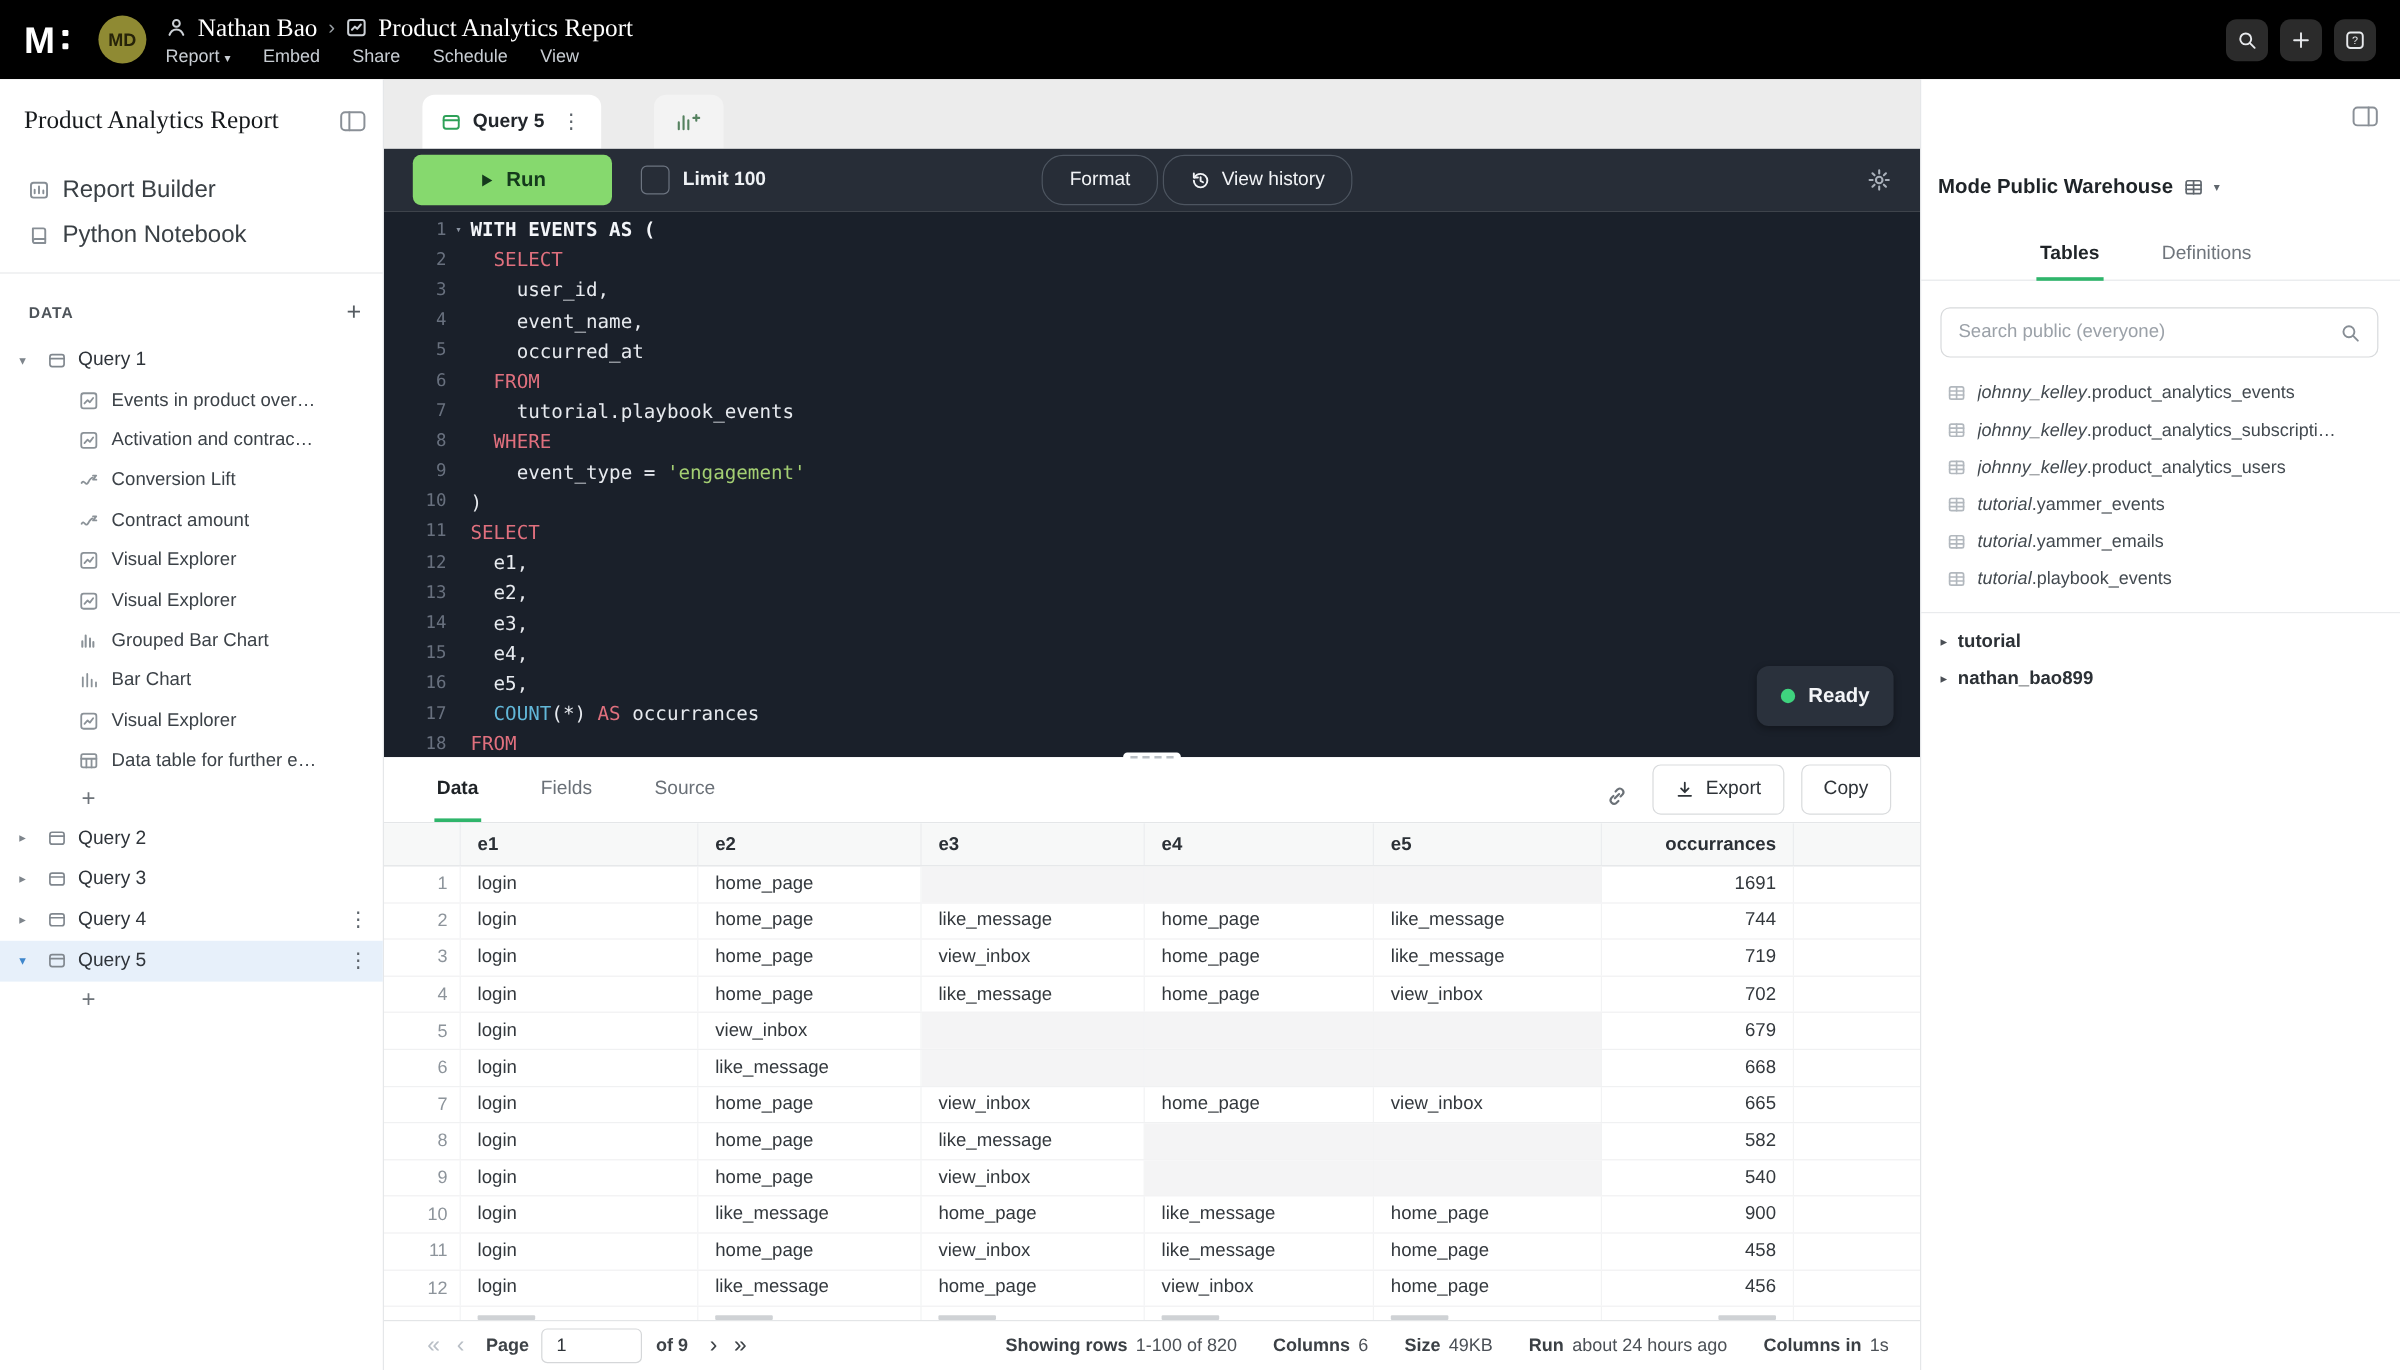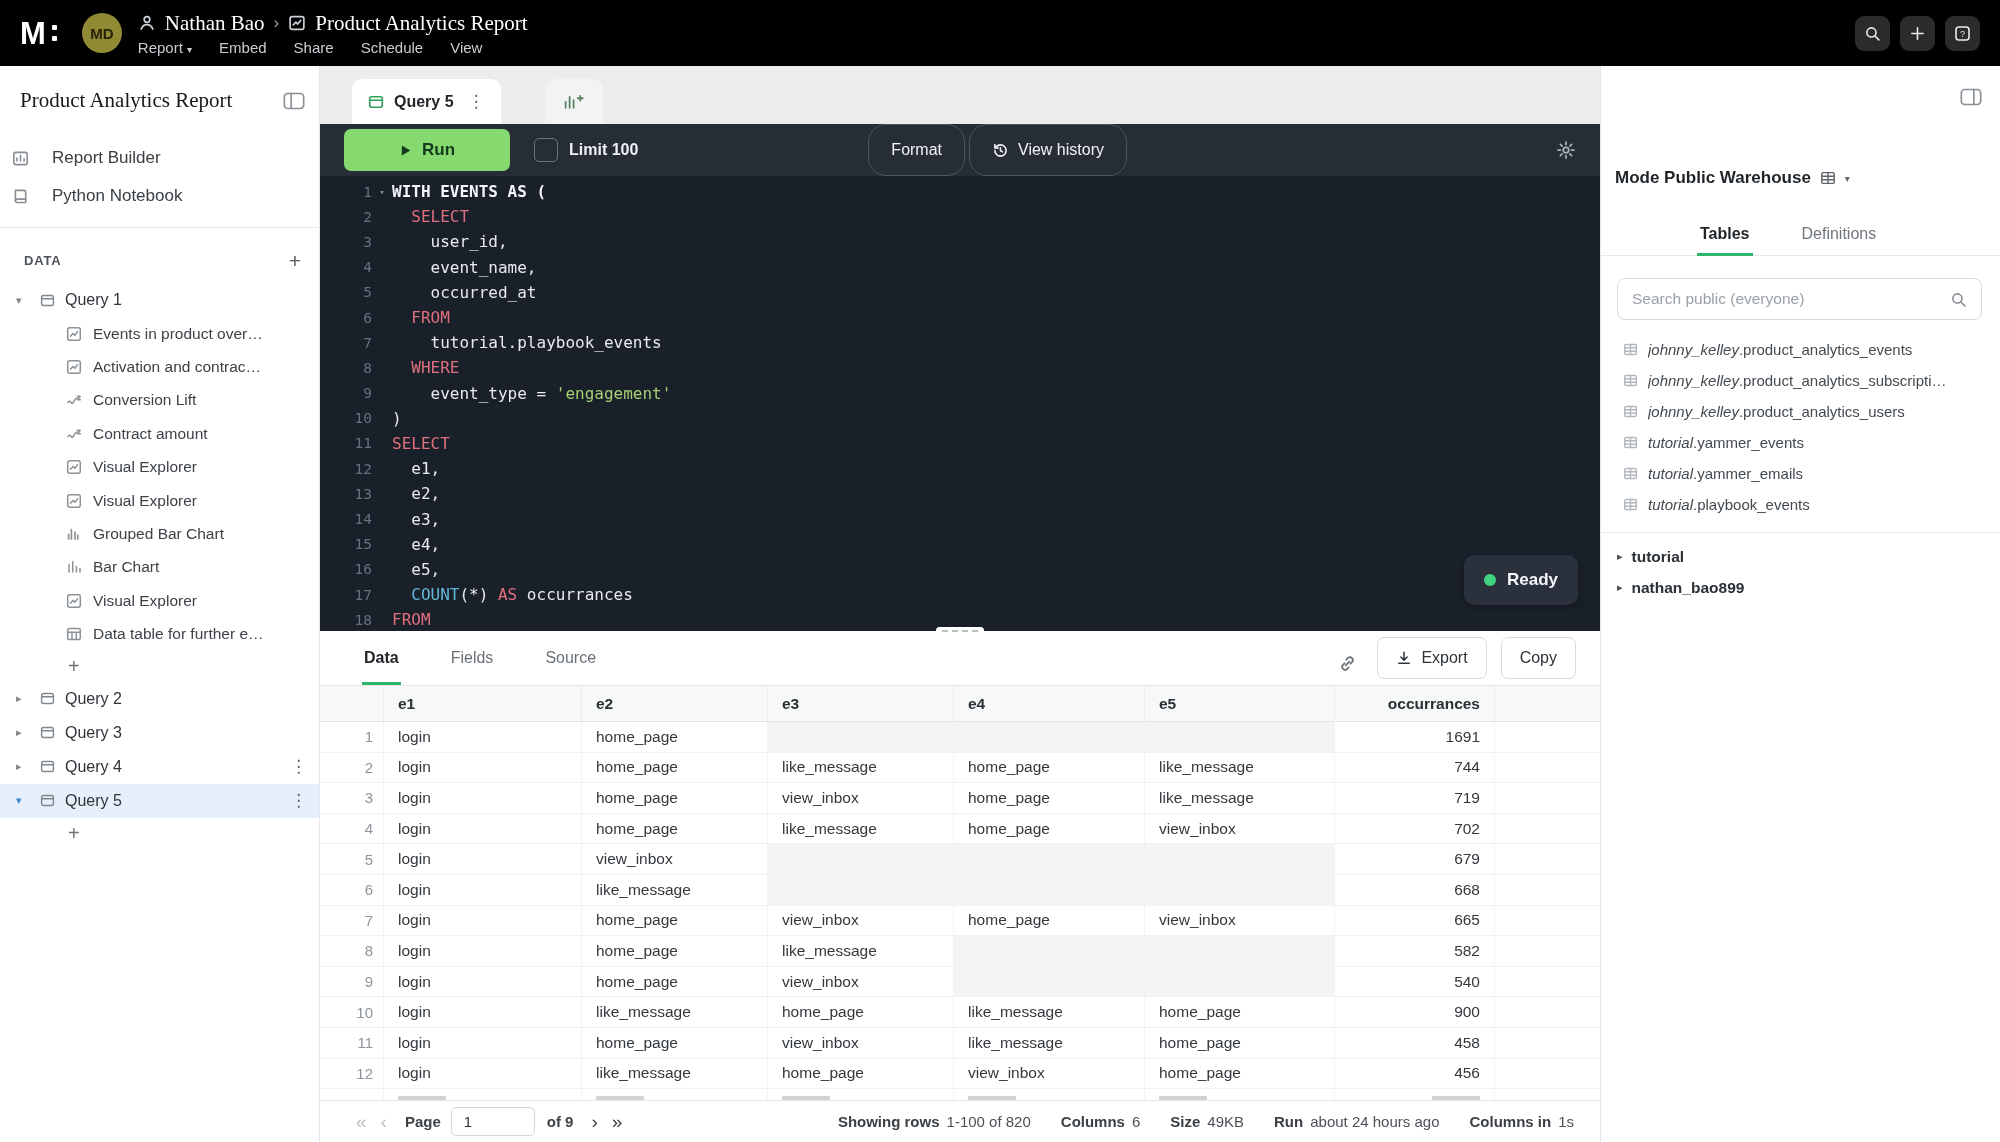--- a/index.html
+++ b/index.html
@@ -28,21 +28,21 @@
 
   
   .body{display:flex;height:1076px}
 
   
   .sidebar{width:320px;border-right:1px solid #e5e7e9;background:#fff;flex:none}
   .sb-title-row{display:flex;align-items:center;justify-content:space-between;padding:22px 14px 0 20px}
   .sb-title{font-family:"Liberation Serif","DejaVu Serif",serif;font-size:21px;color:#16191c}
   .panel-toggle{color:#8a9097;display:flex}
   .sb-nav{margin-top:26px}
-  .snav-item{height:38px;display:flex;align-items:center;gap:23px;padding-left:12px;font-size:17px;color:#3a4045;cursor:pointer}
+  .snav-item{height:38px;display:flex;align-items:center;gap:11px;padding-left:24px;font-size:20px;color:#3a4045;cursor:pointer}
   .snav-item .ticon{color:#878e95}
   .sb-divider{border-top:1px solid #e8eaec;margin-top:12px}
   .sb-data-row{display:flex;align-items:center;justify-content:space-between;padding:22px 18px 0 24px}
   .sb-data-label{font-size:13px;font-weight:700;letter-spacing:.8px;color:#4e545a}
   .sb-add{color:#565c62;font-size:21px;line-height:1}
   .tree{margin-top:12px}
   .qrow{height:34px;display:flex;align-items:center;padding:0 12px 0 16px;font-size:16px;color:#2f343a;cursor:pointer}
   .qrow .chev{width:16px;font-size:11px;color:#7e858c}
   .qrow.selected{background:var(--selected-item-bg,#e7f0fa)}
   .qrow.selected .chev{color:#3f87cc}
@@ -59,21 +59,21 @@
   .tab-active{height:45px;background:#fff;border-radius:10px 10px 0 0;display:flex;align-items:center;gap:10px;padding:0 16px;font-size:16px;font-weight:700;color:#22262b;cursor:pointer}
   .tab-active .ticon{color:#2ea158}
   .tab-active .kebab{margin-left:4px;font-weight:400}
   .tab-add{height:45px;width:58px;background:#f3f3f3;border-radius:10px 10px 0 0;margin-left:44px;display:flex;align-items:center;justify-content:center;color:#55815f;cursor:pointer}
 
   .toolbar{height:52px;background:var(--toolbar-bg,#272d37);display:flex;align-items:center;padding:0 24px;flex:none}
   .btn-run{width:166px;height:42px;border-radius:7px;background:var(--run-button-green,#86d96e);color:var(--run-button-text,#143a1c);font-size:17px;font-weight:700;display:flex;align-items:center;justify-content:center;gap:10px}
   .limit{display:flex;align-items:center;gap:11px;margin-left:24px}
   .checkbox{width:24px;height:24px;border:1.5px solid #6c7480;border-radius:5px;background:transparent;cursor:pointer}
   .limit-label{font-size:16px;font-weight:600;color:#eef1f4}
-  .btn-dark{height:52px;padding:0 22px;border:1px solid #4d5560;border-radius:18px;color:#f1f3f6;font-size:16px;display:flex;align-items:center;gap:9px;background:transparent}
+  .btn-dark{height:42px;padding:0 22px;border:1px solid #4d5560;border-radius:18px;color:#f1f3f6;font-size:16px;display:flex;align-items:center;gap:9px;background:transparent}
   .btn-format{margin-left:230px}
   .btn-history{margin-left:4px}
   .gear{margin-left:auto;color:#a9b0ba;display:flex;cursor:pointer}
 
   .editor{height:455px;flex:none;background:var(--editor-bg,#1a202a);position:relative;padding-top:3px;overflow:hidden;font-family:"DejaVu Sans Mono",monospace}
   .cl{display:flex;height:25.2px;align-items:center;font-size:16px}
   .ln{width:52px;text-align:right;color:#68707e;font-size:14.5px;flex:none}
   .fold{width:20px;text-align:center;color:#8a93a1;font-size:9px;flex:none}
   .code{white-space:pre}
   .tok-pl{color:#e7eaef}
@@ -117,21 +117,21 @@
   .pg-label{font-weight:700;margin:0 10px 0 4px}
   .pg-input{width:84px;height:29px;border:1px solid #d5d7d9;border-radius:5px;padding:0 12px;font-size:15px;color:#2e3338;outline:none}
   .pg-of{font-weight:700;margin:0 18px 0 12px}
   .stats{margin-left:auto;display:flex;gap:30px;align-items:center;white-space:nowrap}
   .stat b{font-weight:700;margin-right:7px;color:#3b4045}
   .stat span{color:#4c5157}
 
   
   .schema{width:400px;border-left:1px solid #e5e7e9;flex:none;position:relative;background:#fff}
   .schema>.panel-toggle{position:absolute;top:22px;right:18px}
-  .sc-header{display:flex;align-items:center;gap:9px;padding:102px 0 0 14px}
+  .sc-header{display:flex;align-items:center;gap:9px;padding:80px 0 0 14px}
   .sc-title{font-size:17px;font-weight:700;color:#1f2428;cursor:pointer}
   .sc-header .ticon{color:#5f666d}
   .sc-caret{font-size:10px;color:#5f666d;cursor:pointer}
   .sc-tabs{display:flex;gap:46px;padding-left:96px;margin-top:24px;border-bottom:1px solid #e7e9eb;height:44px}
   .sc-tab{display:flex;align-items:center;font-size:16px;color:#6f757c;position:relative;padding:0 3px;cursor:pointer}
   .sc-tab.active{color:#1f2428;font-weight:700}
   .sc-tab.active:after{content:"";position:absolute;left:0;right:0;bottom:-1px;height:3px;background:var(--accent-green,#2fb56b)}
   .sc-search{margin:22px 18px 0 16px;height:42px;border:1px solid #d8dadc;border-radius:8px;display:flex;align-items:center;padding:0 14px;gap:8px}
   .sc-search input{border:none;outline:none;flex:1;font-size:15.5px;color:#33383d;min-width:0}
   .sc-search input::placeholder{color:#9ba1a8}

